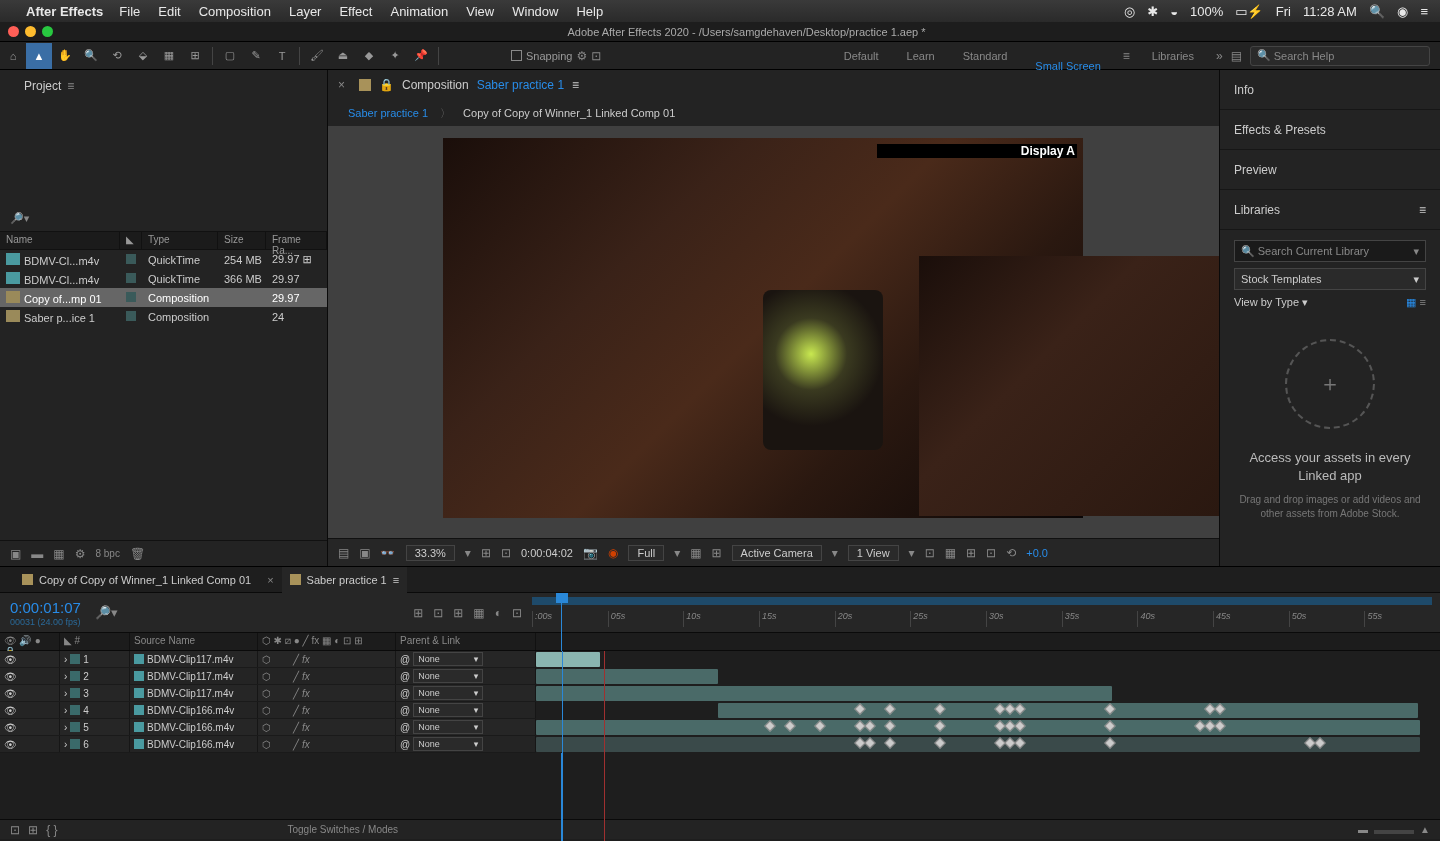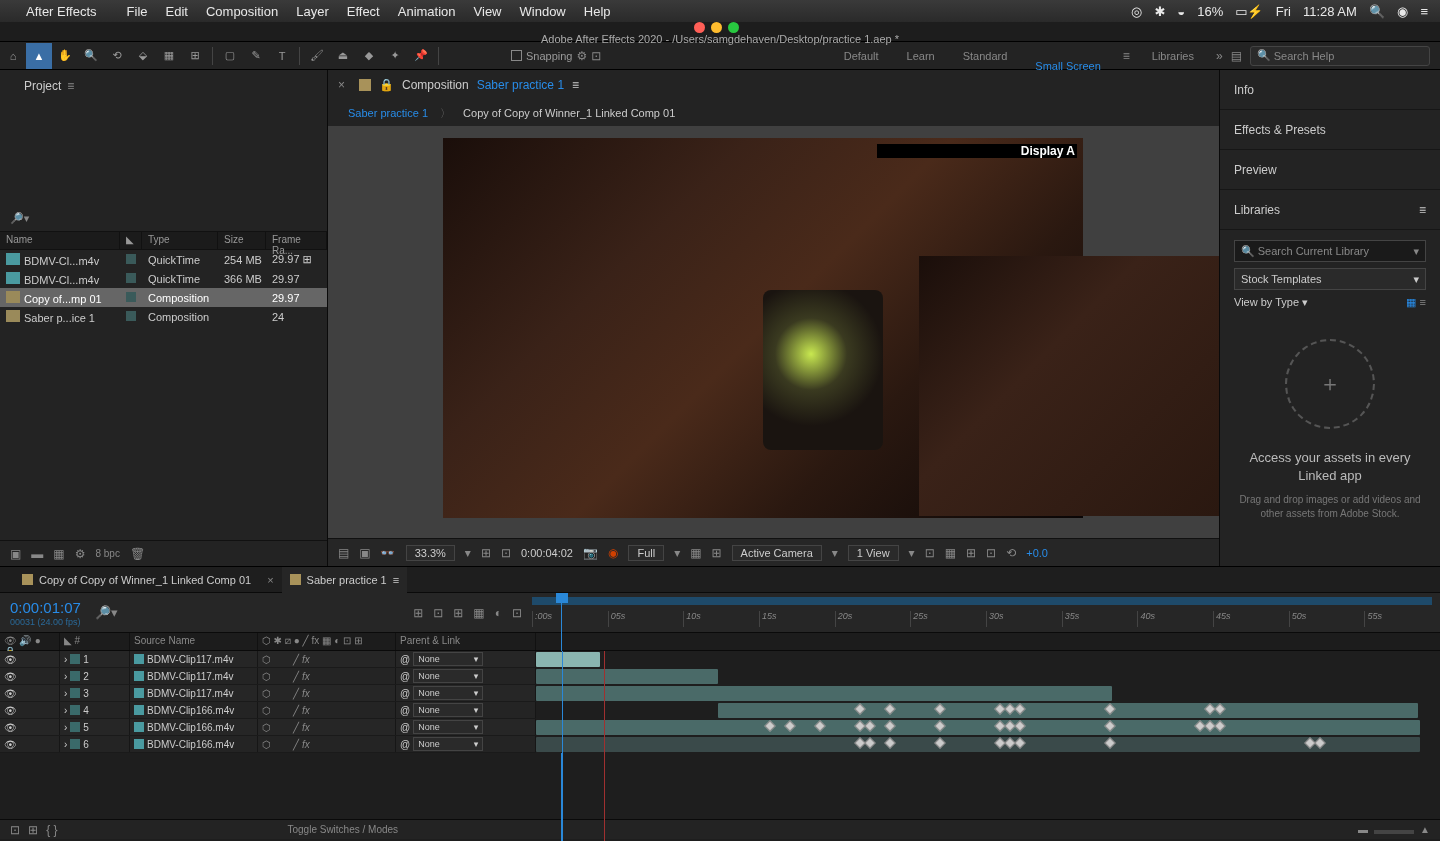--- a/index.html
+++ b/index.html
@@ -1,27 +1,27 @@
 <!DOCTYPE html>
 <html><head>
 <meta charset="utf-8">
 <style>
 * { margin: 0; padding: 0; box-sizing: border-box; font-family: -apple-system, "Helvetica Neue", Arial, sans-serif; }
 body { background: #1e1e1e; color: #b8b8b8; font-size: 11px; overflow: hidden; width: 1440px; height: 841px; }
 
 
 .mac-menubar { height: 22px; background: linear-gradient(#3a3a3a,#2a2a2a); display: flex; align-items: center; padding: 0 12px; color: #e8e8e8; font-size: 13px; }
 .mac-menubar .apple { font-size: 15px; margin-right: 14px; }
-.mac-menubar .app-name { font-weight: 400; margin-right: 30px; }
+.mac-menubar .app-name { font-weight: 700; margin-right: 16px; }
 .mac-menubar .menu-item { margin-right: 18px; }
 .mac-menubar .spacer { flex: 1; }
 .mac-menubar .right-icon { margin-left: 12px; font-size: 13px; }
 
 
-.app-titlebar { height: 20px; background: #1d1d1d; display: flex; align-items: center; padding: 0 8px; color: #aaa; font-size: 11px; border-bottom: 1px solid #000; flex-direction: column; }
+.app-titlebar { height: 20px; background: #1d1d1d; display: flex; align-items: center; padding: 0 8px; color: #aaa; font-size: 11px; border-bottom: 1px solid #000; }
 .app-titlebar .traffic { display: flex; gap: 6px; margin-right: 8px; }
 .dot { width: 11px; height: 11px; border-radius: 50%; }
 .dot.r { background: #ff5f57; } .dot.y { background: #febc2e; } .dot.g { background: #28c840; }
 .app-titlebar .title { flex: 1; text-align: center; }
 
 
 .toolbar { height: 28px; background: #232323; display: flex; align-items: center; border-bottom: 1px solid #000; }
 .toolbar .tool-btn { width: 26px; height: 26px; display: flex; align-items: center; justify-content: center; color: #999; cursor: pointer; }
 .toolbar .tool-btn.active { background: #3a6ea5; color: #fff; }
 .toolbar .sep { width: 1px; height: 18px; background: #444; margin: 0 4px; }
@@ -138,21 +138,21 @@
   <span class="menu-item">Layer</span>
   <span class="menu-item">Effect</span>
   <span class="menu-item">Animation</span>
   <span class="menu-item">View</span>
   <span class="menu-item">Window</span>
   <span class="menu-item">Help</span>
   <span class="spacer"></span>
   <span class="right-icon">◎</span>
   <span class="right-icon">✱</span>
   <span class="right-icon">◒</span>
-  <span class="right-icon">16%</span>
+  <span class="right-icon">100%</span>
   <span class="right-icon">▭⚡</span>
   <span class="right-icon">Fri</span>
   <span class="right-icon">11:28 AM</span>
   <span class="right-icon">🔍</span>
   <span class="right-icon">◉</span>
   <span class="right-icon">≡</span>
 </div>
 
 <div class="app-titlebar">
   <div class="traffic">

